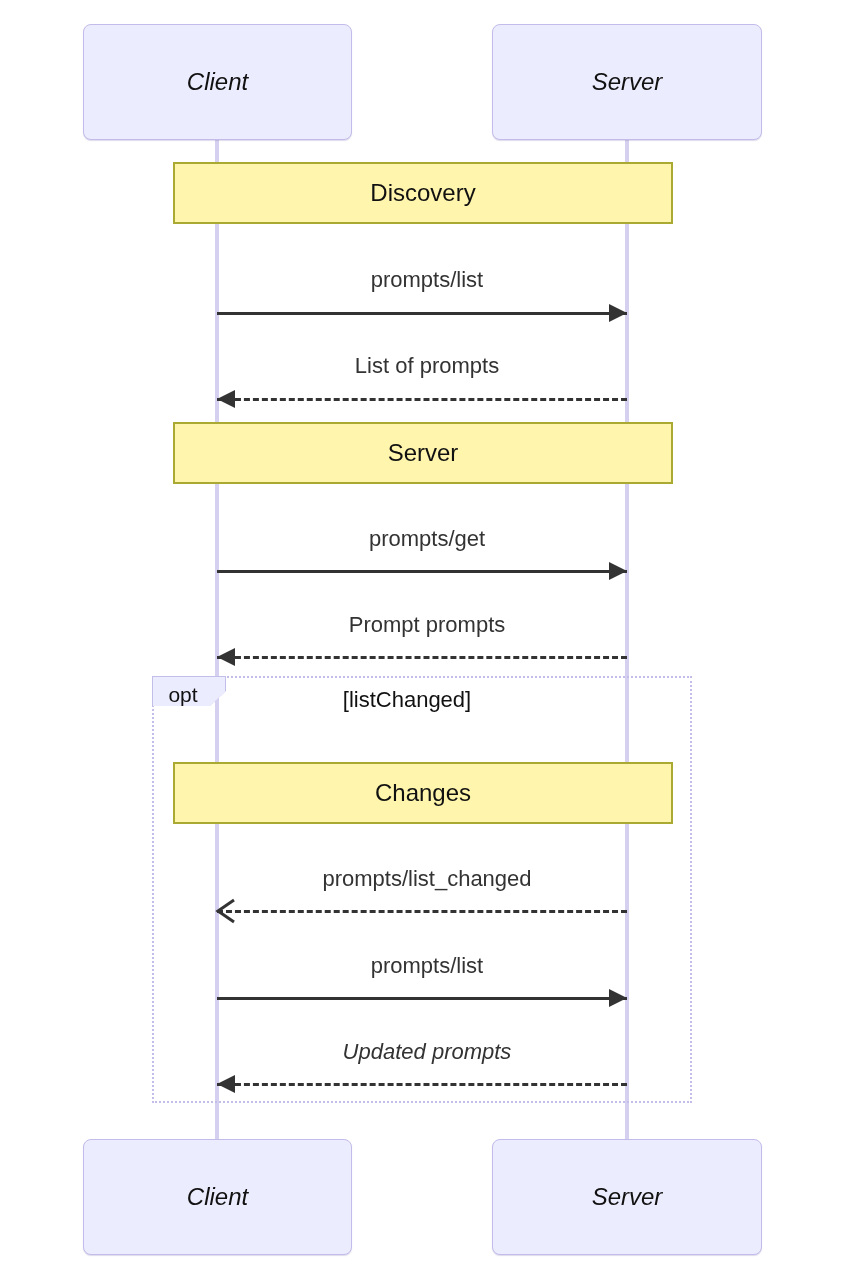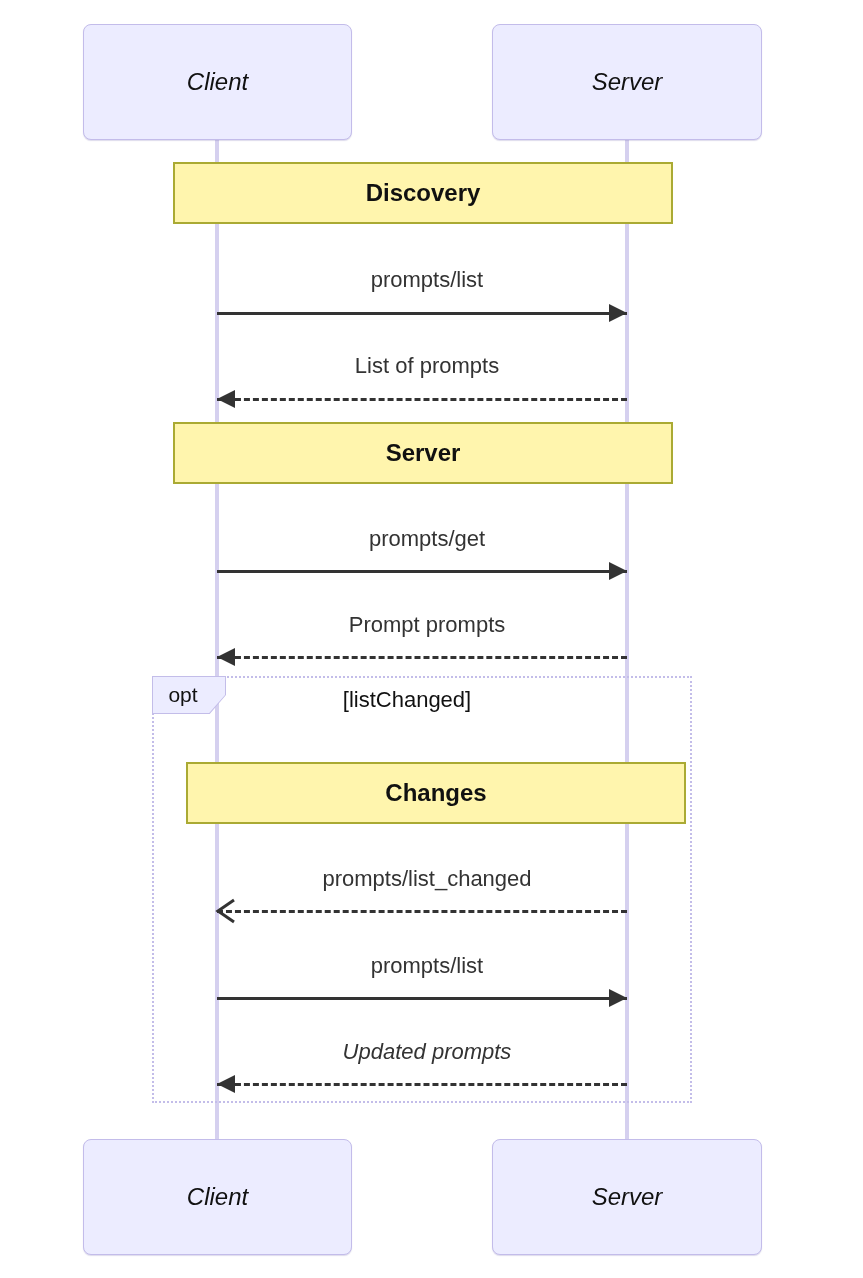--- a/index.html
+++ b/index.html
@@ -14,21 +14,21 @@
     background:#ECECFF; border:1px solid #c3bcea; border-radius:8px;
     display:flex; align-items:center; justify-content:center;
     font-size:24px; color:#111;
     box-shadow:0 1px 1px rgba(120,110,180,0.25);
     font-style:italic;
   }
   .divider {
     position:absolute; left:173px; width:500px; height:62px; box-sizing:border-box;
     background:#FFF5AD; border:2px solid #AAAA33;
     display:flex; align-items:center; justify-content:center;
-    font-size:24px; color:#111;font-weight:bold;
+    font-size:24px; color:#111;
   }
   .msg-label {
     position:absolute; left:222px; width:410px; text-align:center;
     font-size:22px; color:#333; height:28px; line-height:28px;
   }
   .msg { position:absolute; left:217px; width:410px; height:26px; }
   .line { position:absolute; left:0; right:0; top:12px; height:0; }
   .line.solid  { border-top:3px solid #333333; }
   .line.dashed { border-top:3px dashed #333333; }
   .head-right {
@@ -40,21 +40,21 @@
     position:absolute; left:0; top:4px; width:0; height:0;
     border-right:18px solid #333333;
     border-top:9px solid transparent; border-bottom:9px solid transparent;
   }
   .head-open { position:absolute; left:-2px; top:-1px; width:22px; height:28px; }
   .fragment {
     position:absolute; left:152px; top:676px; width:540px; height:427px;
     box-sizing:border-box; border:2px dotted #c3bde9;
   }
   .opt-tag-outer {
-    position:absolute; left:152px; top:676px; width:74px; height:38px;
+    position:absolute; left:152px; top:676px; width:74px; height:30px;
     background:#c3bde9;
     clip-path:polygon(0 0, 100% 0, 100% 50%, 78% 100%, 0 100%);
   }
   .opt-tag-inner {
     position:absolute; left:1px; top:1px; width:72px; height:36px;
     background:#ECECFF;
     clip-path:polygon(0 0, 100% 0, 100% 50%, 78% 100%, 0 100%);
     display:flex; align-items:center; justify-content:center;
     padding-right:12px; box-sizing:border-box;
     font-size:21px; color:#111;
@@ -91,21 +91,21 @@
   <div class="actor-box" style="left:492px; top:1139px; width:270px;">
     <span>Server</span>
   </div>
 
   <div class="divider" style="top:162px;">
     <span>Discovery</span>
   </div>
   <div class="divider" style="top:422px;">
     <span>Server</span>
   </div>
-  <div class="divider" style="top:762px;margin-left:13px;">
+  <div class="divider" style="top:762px;">
     <span>Changes</span>
   </div>
 
   <div class="msg-label" style="top:266px;">prompts/list</div>
   <div class="msg" style="top:300px;">
     <div class="line solid"></div>
     <div class="head-right"></div>
   </div>
 
   <div class="msg-label" style="top:352px;">List of prompts</div>

